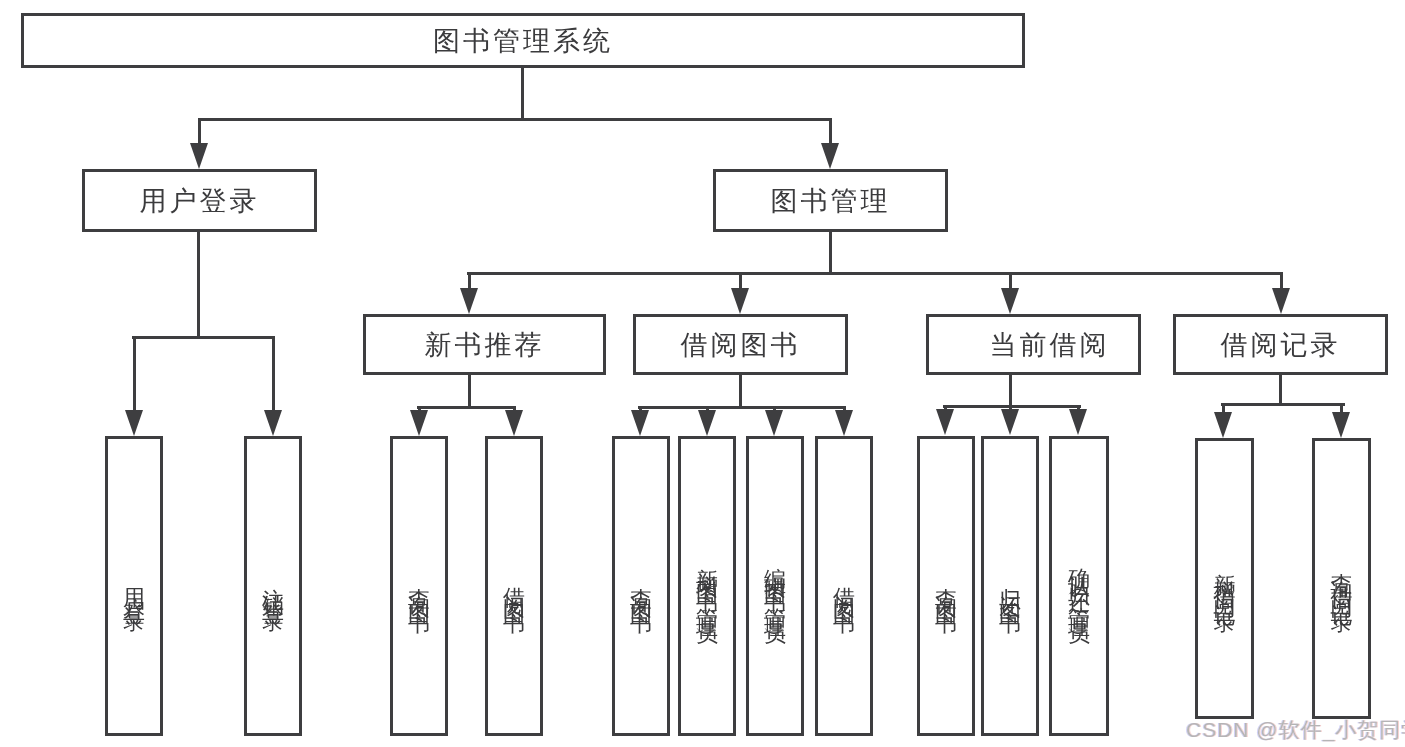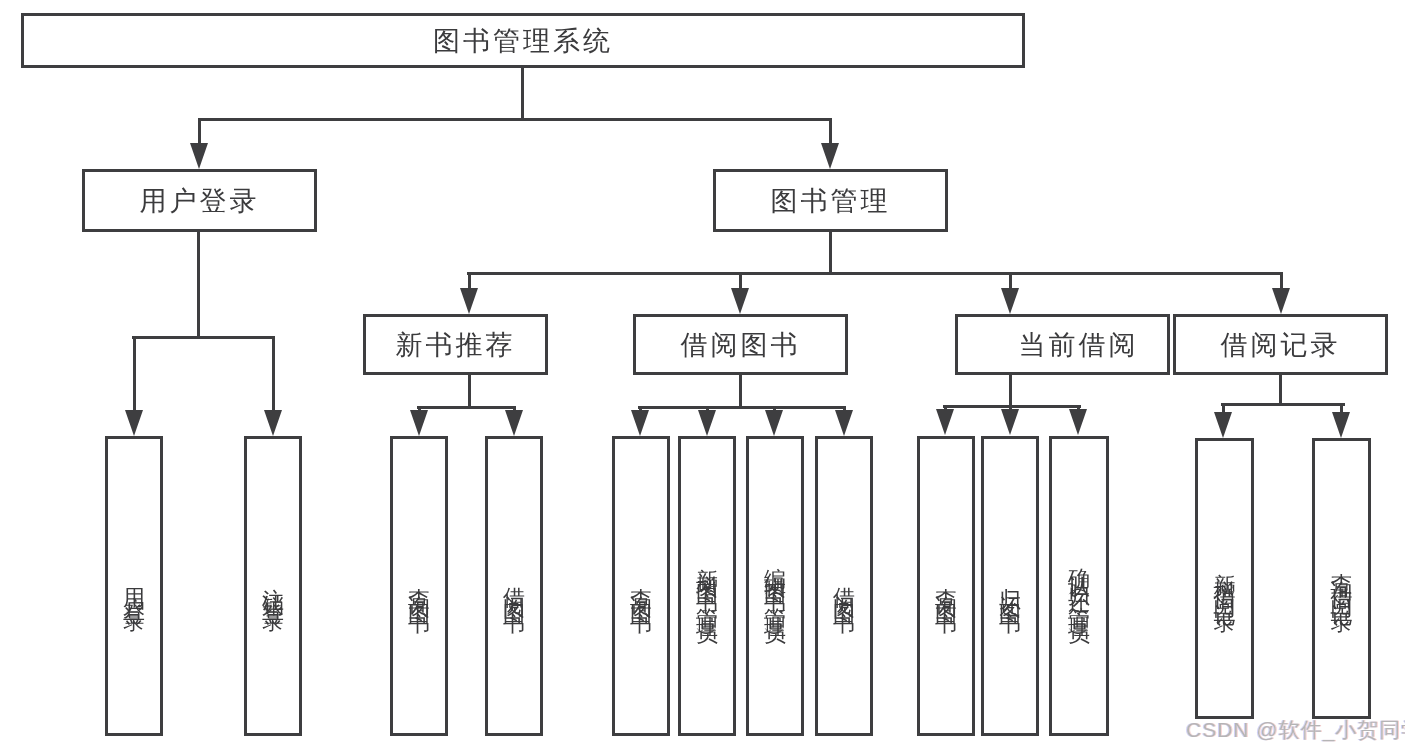--- a/index.html
+++ b/index.html
@@ -40,27 +40,27 @@
   </div>
 
   <div class="box" style="left:82px;top:169px;width:235px;height:63px;">
     <span class="hlabel">用户登录</span>
   </div>
 
   <div class="box" style="left:713px;top:169px;width:235px;height:63px;">
     <span class="hlabel">图书管理</span>
   </div>
 
-  <div class="box" style="left:363px;top:314px;width:185px;height:61px;">
+  <div class="box" style="left:363px;top:314px;width:243px;height:61px;">
     <span class="hlabel">新书推荐</span>
   </div>
   <div class="box" style="left:633px;top:314px;width:215px;height:61px;">
     <span class="hlabel">借阅图书</span>
   </div>
-  <div class="box" style="left:955px;top:314px;width:215px;height:61px;padding-left:32px;">
+  <div class="box" style="left:926px;top:314px;width:215px;height:61px;padding-left:32px;">
     <span class="hlabel">当前借阅</span>
   </div>
   <div class="box" style="left:1173px;top:314px;width:215px;height:61px;">
     <span class="hlabel">借阅记录</span>
   </div>
 
   <div class="box leaf" style="left:105px;top:436px;width:58px;height:300px;">
     <span class="vlabel">用户登录</span>
   </div>
   <div class="box leaf" style="left:244px;top:436px;width:58px;height:300px;">

